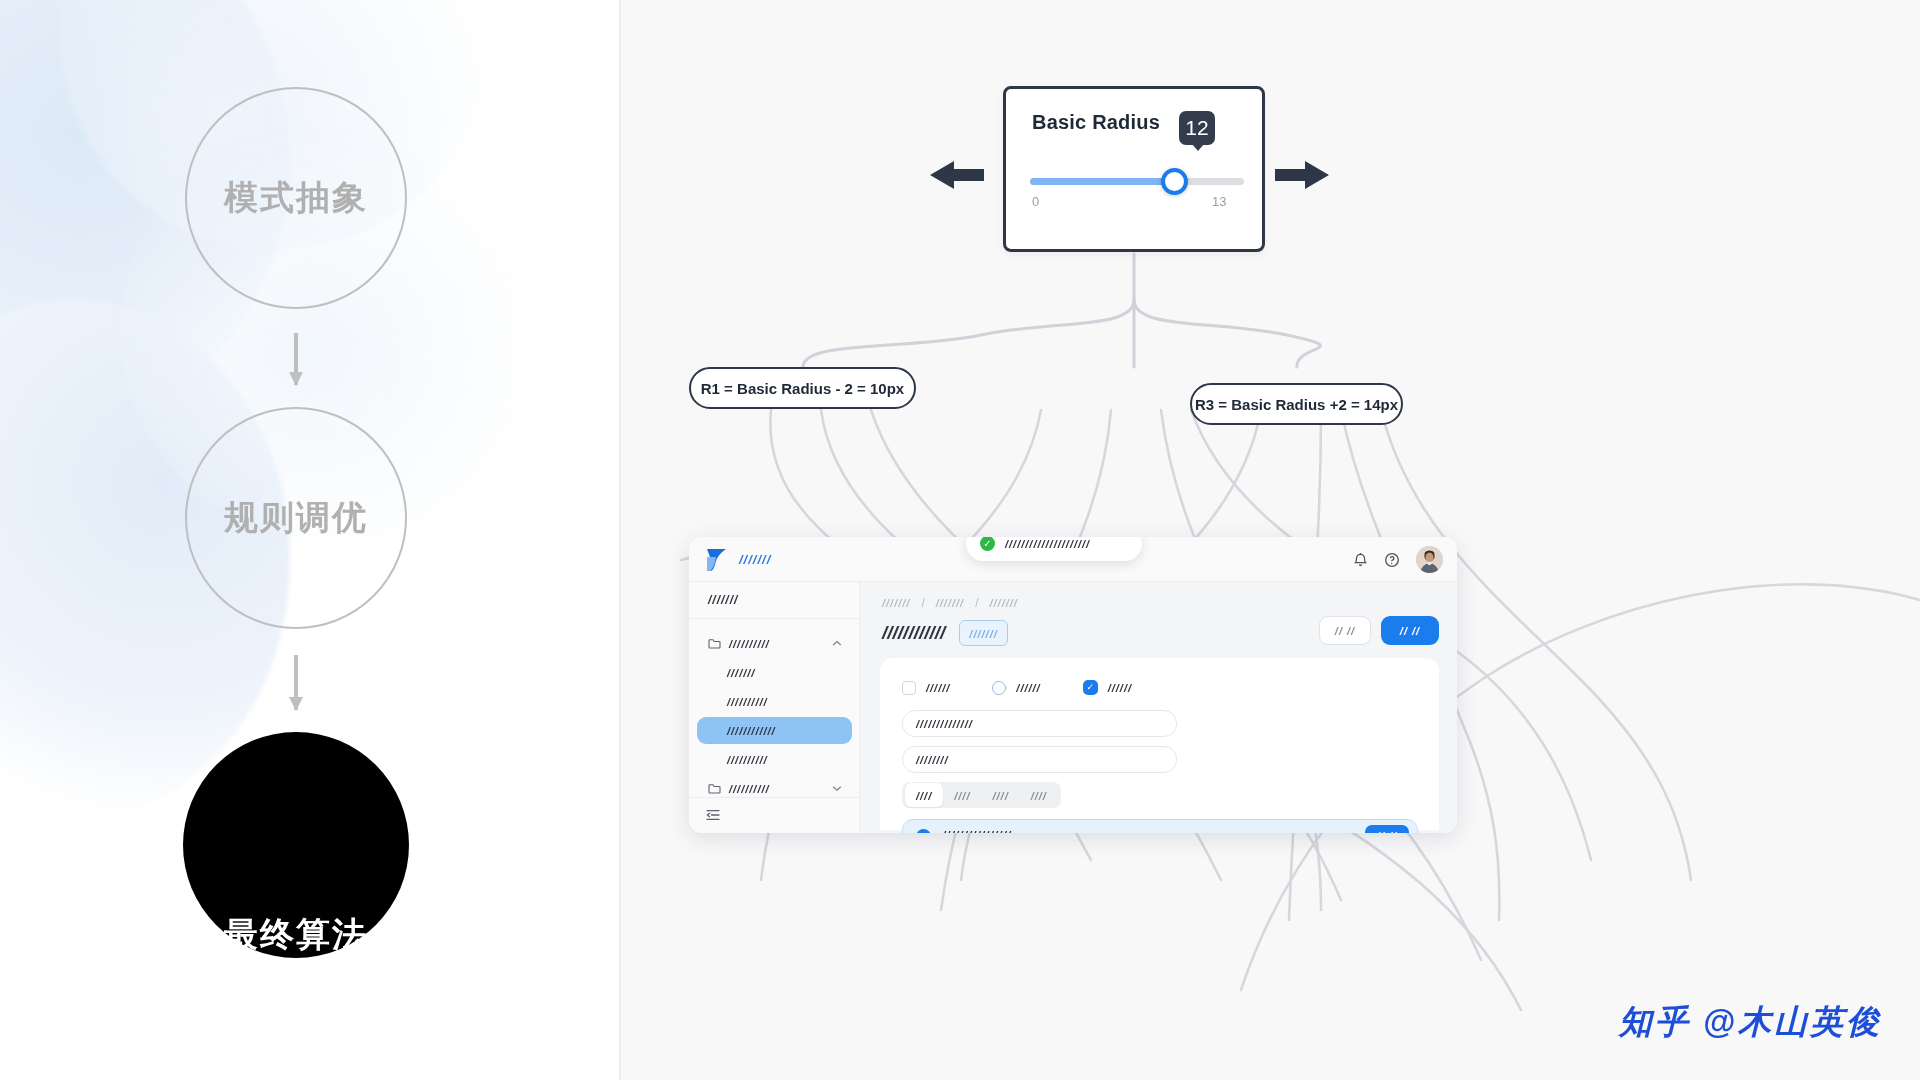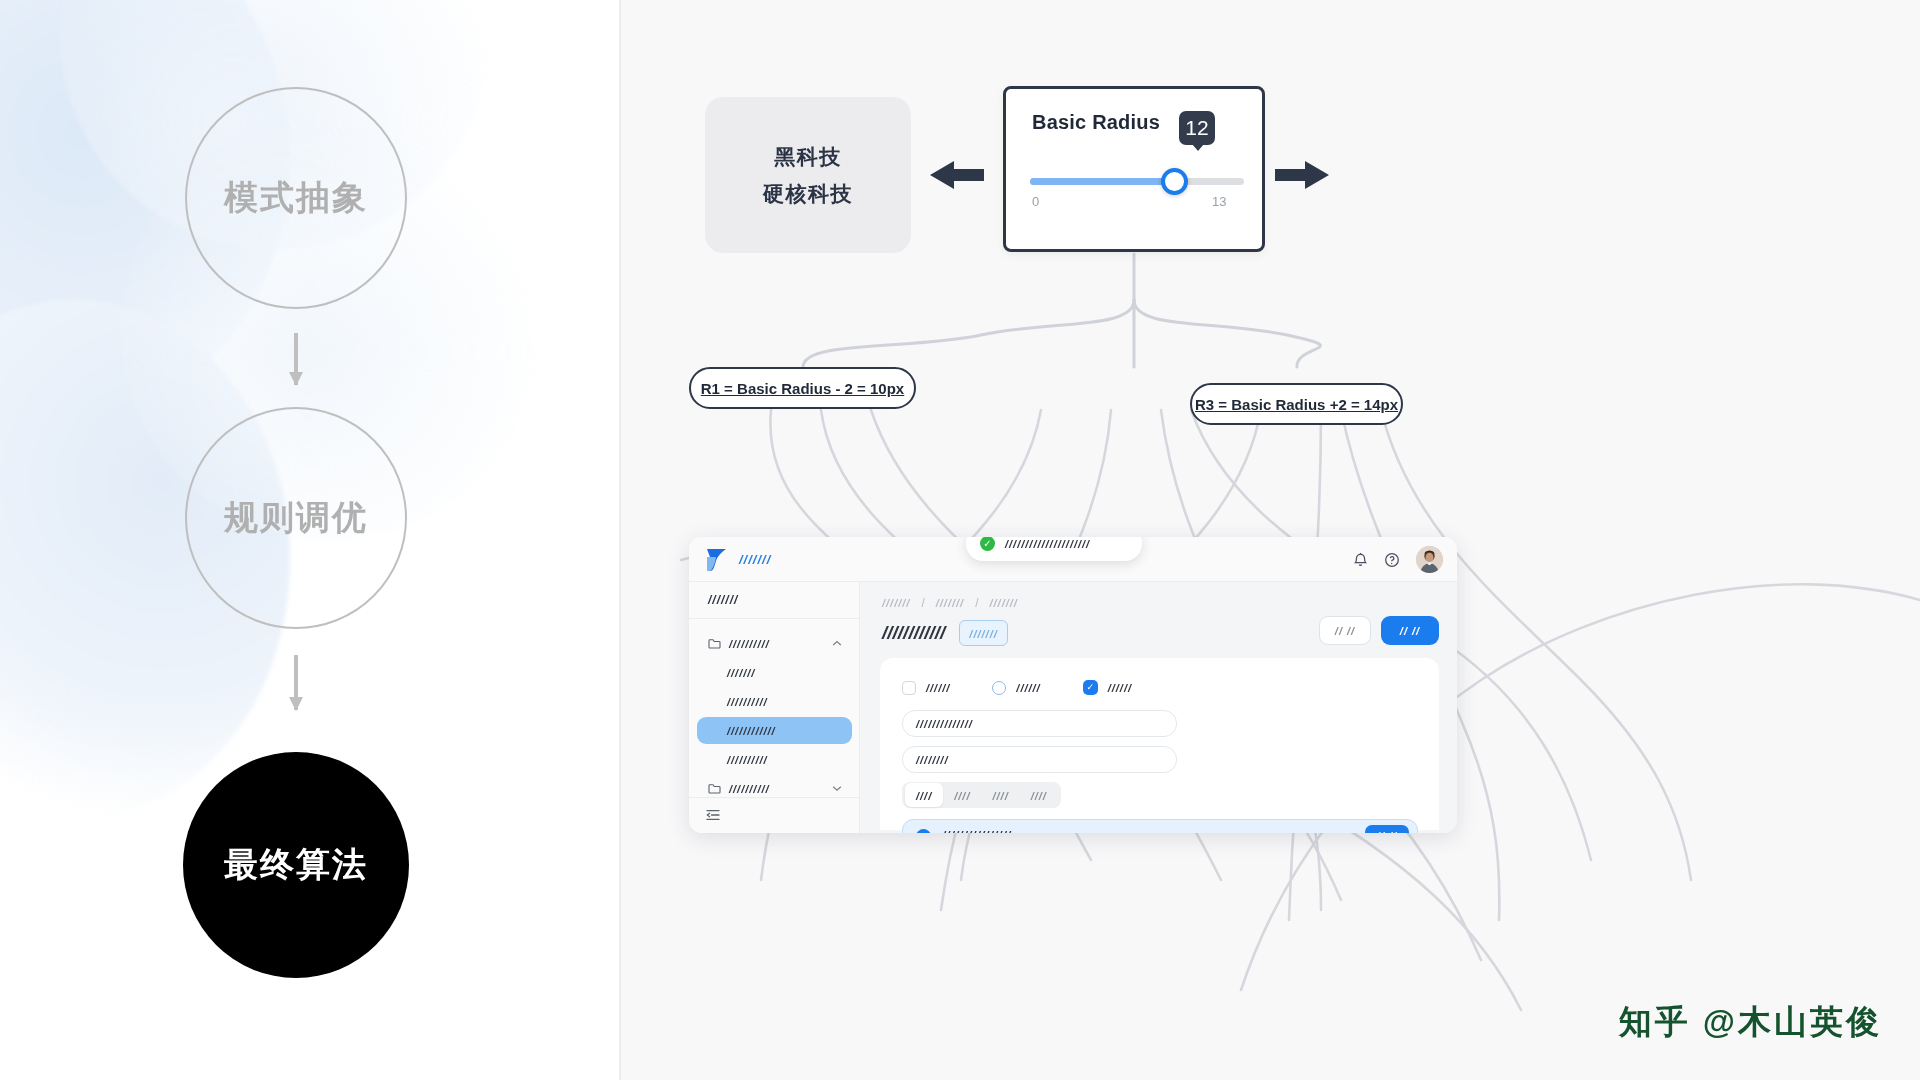--- a/index.html
+++ b/index.html
@@ -46,21 +46,21 @@
   }
   .flow-node.outline .node-label {
     color: #b0b0b0; font-size: 34px; font-weight: 700; letter-spacing: 2px;
   }
   .flow-node.solid { background: #000000; }
   .flow-node.solid .node-label {
     color: #ffffff; font-size: 34px; font-weight: 700; letter-spacing: 2px;
   }
   #node-1 { left: 185px; top: 87px;  width: 222px; height: 222px; }
   #node-2 { left: 185px; top: 407px; width: 222px; height: 222px; }
-  #node-3 { left: 183px; top: 752px; width: 226px; height: 226px; }
+  #node-3 { left: 183px; top: 732px; width: 226px; height: 226px; align-items: flex-end; }
 
   .flow-arrow { position: absolute; left: 290px; width: 12px; }
   .flow-arrow .stem {
     position: absolute; left: 4px; top: 0; width: 4px; height: 100%;
     background: #bfbfbf;
   }
   .flow-arrow .head {
     position: absolute; left: -1px; bottom: -1px;
     width: 0; height: 0; border-left: 7px solid transparent;
     border-right: 7px solid transparent; border-top: 14px solid #bfbfbf;
@@ -130,21 +130,21 @@
   }
   #slider-min { left: 26px; }
   #slider-max { left: 206px; }
 
   
   .r-pill {
     position: absolute; top: 367px; height: 42px;
     background: #ffffff; border: 2.5px solid #2d3748; border-radius: 22px;
     display: flex; align-items: center; justify-content: center;
     padding: 0 20px;
-    font-size: 15px; font-weight: 700; color: #1f2937; white-space: nowrap; text-decoration: underline;
+    font-size: 15px; font-weight: 700; color: #1f2937; white-space: nowrap;
   }
   #pill-1 { left: 68px;  width: 227px; }
   #pill-2 { left: 323px; width: 199px; }
   #pill-3 { left: 569px; width: 213px; margin-top: 16px; }
 
   
   #app-window {
     position: absolute; left: 68px; top: 537px; width: 768px; height: 296px;
     background: #fafafa; border-radius: 13px;
     box-shadow: 0 5px 22px rgba(40,50,70,.13);
@@ -305,22 +305,22 @@
   .rd.grey  { color: #8b9199; }
   .rd.light { color: #b7bcc3; }
   .rd.white { color: #ffffff; }
   .rd.s11 { font-size: 11px; }
   .rd.s12 { font-size: 12px; }
   .rd.s13 { font-size: 13px; }
   .rd.s19 { font-size: 19px; font-weight: 700; letter-spacing: 0px; }
 
   #watermark {
     position: absolute; right: 38px; bottom: 35px;
-    font-size: 33px; font-weight: 700; color: #14532d;
-    letter-spacing: 3px; white-space: nowrap;
+    font-size: 33px; font-weight: 700; color: #1d4ed8;
+    letter-spacing: 3px; white-space: nowrap; font-style: italic;
   }
 </style>
 </head>
 <body>
 
 <div id="root">
 
   <div id="left-panel">
     <div class="blob" id="blob-a"></div>
     <div class="blob" id="blob-b"></div>
@@ -377,24 +377,20 @@
         <path d="M700 410 C 700 540, 690 640, 680 740 C 672 820, 670 870, 668 920"></path>
         <path d="M760 410 C 790 530, 880 600, 960 680 C 1030 750, 1060 810, 1070 880"></path>
         <path d="M720 410 C 745 530, 800 620, 840 720 C 875 800, 880 860, 878 920"></path>
 
         <path d="M60 560 C 200 520, 420 560, 560 640 C 700 720, 800 820, 860 960"></path>
         <path d="M1299 600 C 1160 560, 980 600, 860 680 C 740 760, 660 870, 620 990"></path>
         <path d="M80 700 C 260 660, 500 700, 660 790 C 790 860, 860 930, 900 1010"></path>
       </g>
     </svg>
 
-    <div class="side-box" id="box-left">
-      <span class="bx-line">黑科技</span>
-      <span class="bx-line">硬核科技</span>
-    </div>
 
     <svg class="tri-arrow" id="arrow-to-left" viewBox="0 0 60 36">
       <path d="M2 18 L26 4 L26 12 L56 12 L56 24 L26 24 L26 32 Z" fill="#2d3748"></path>
     </svg>
 
     <div id="slider-card">
       <div id="slider-title">Basic Radius</div>
       <div id="value-bubble">12</div>
       <div id="slider-track">
         <div id="slider-fill"></div>

